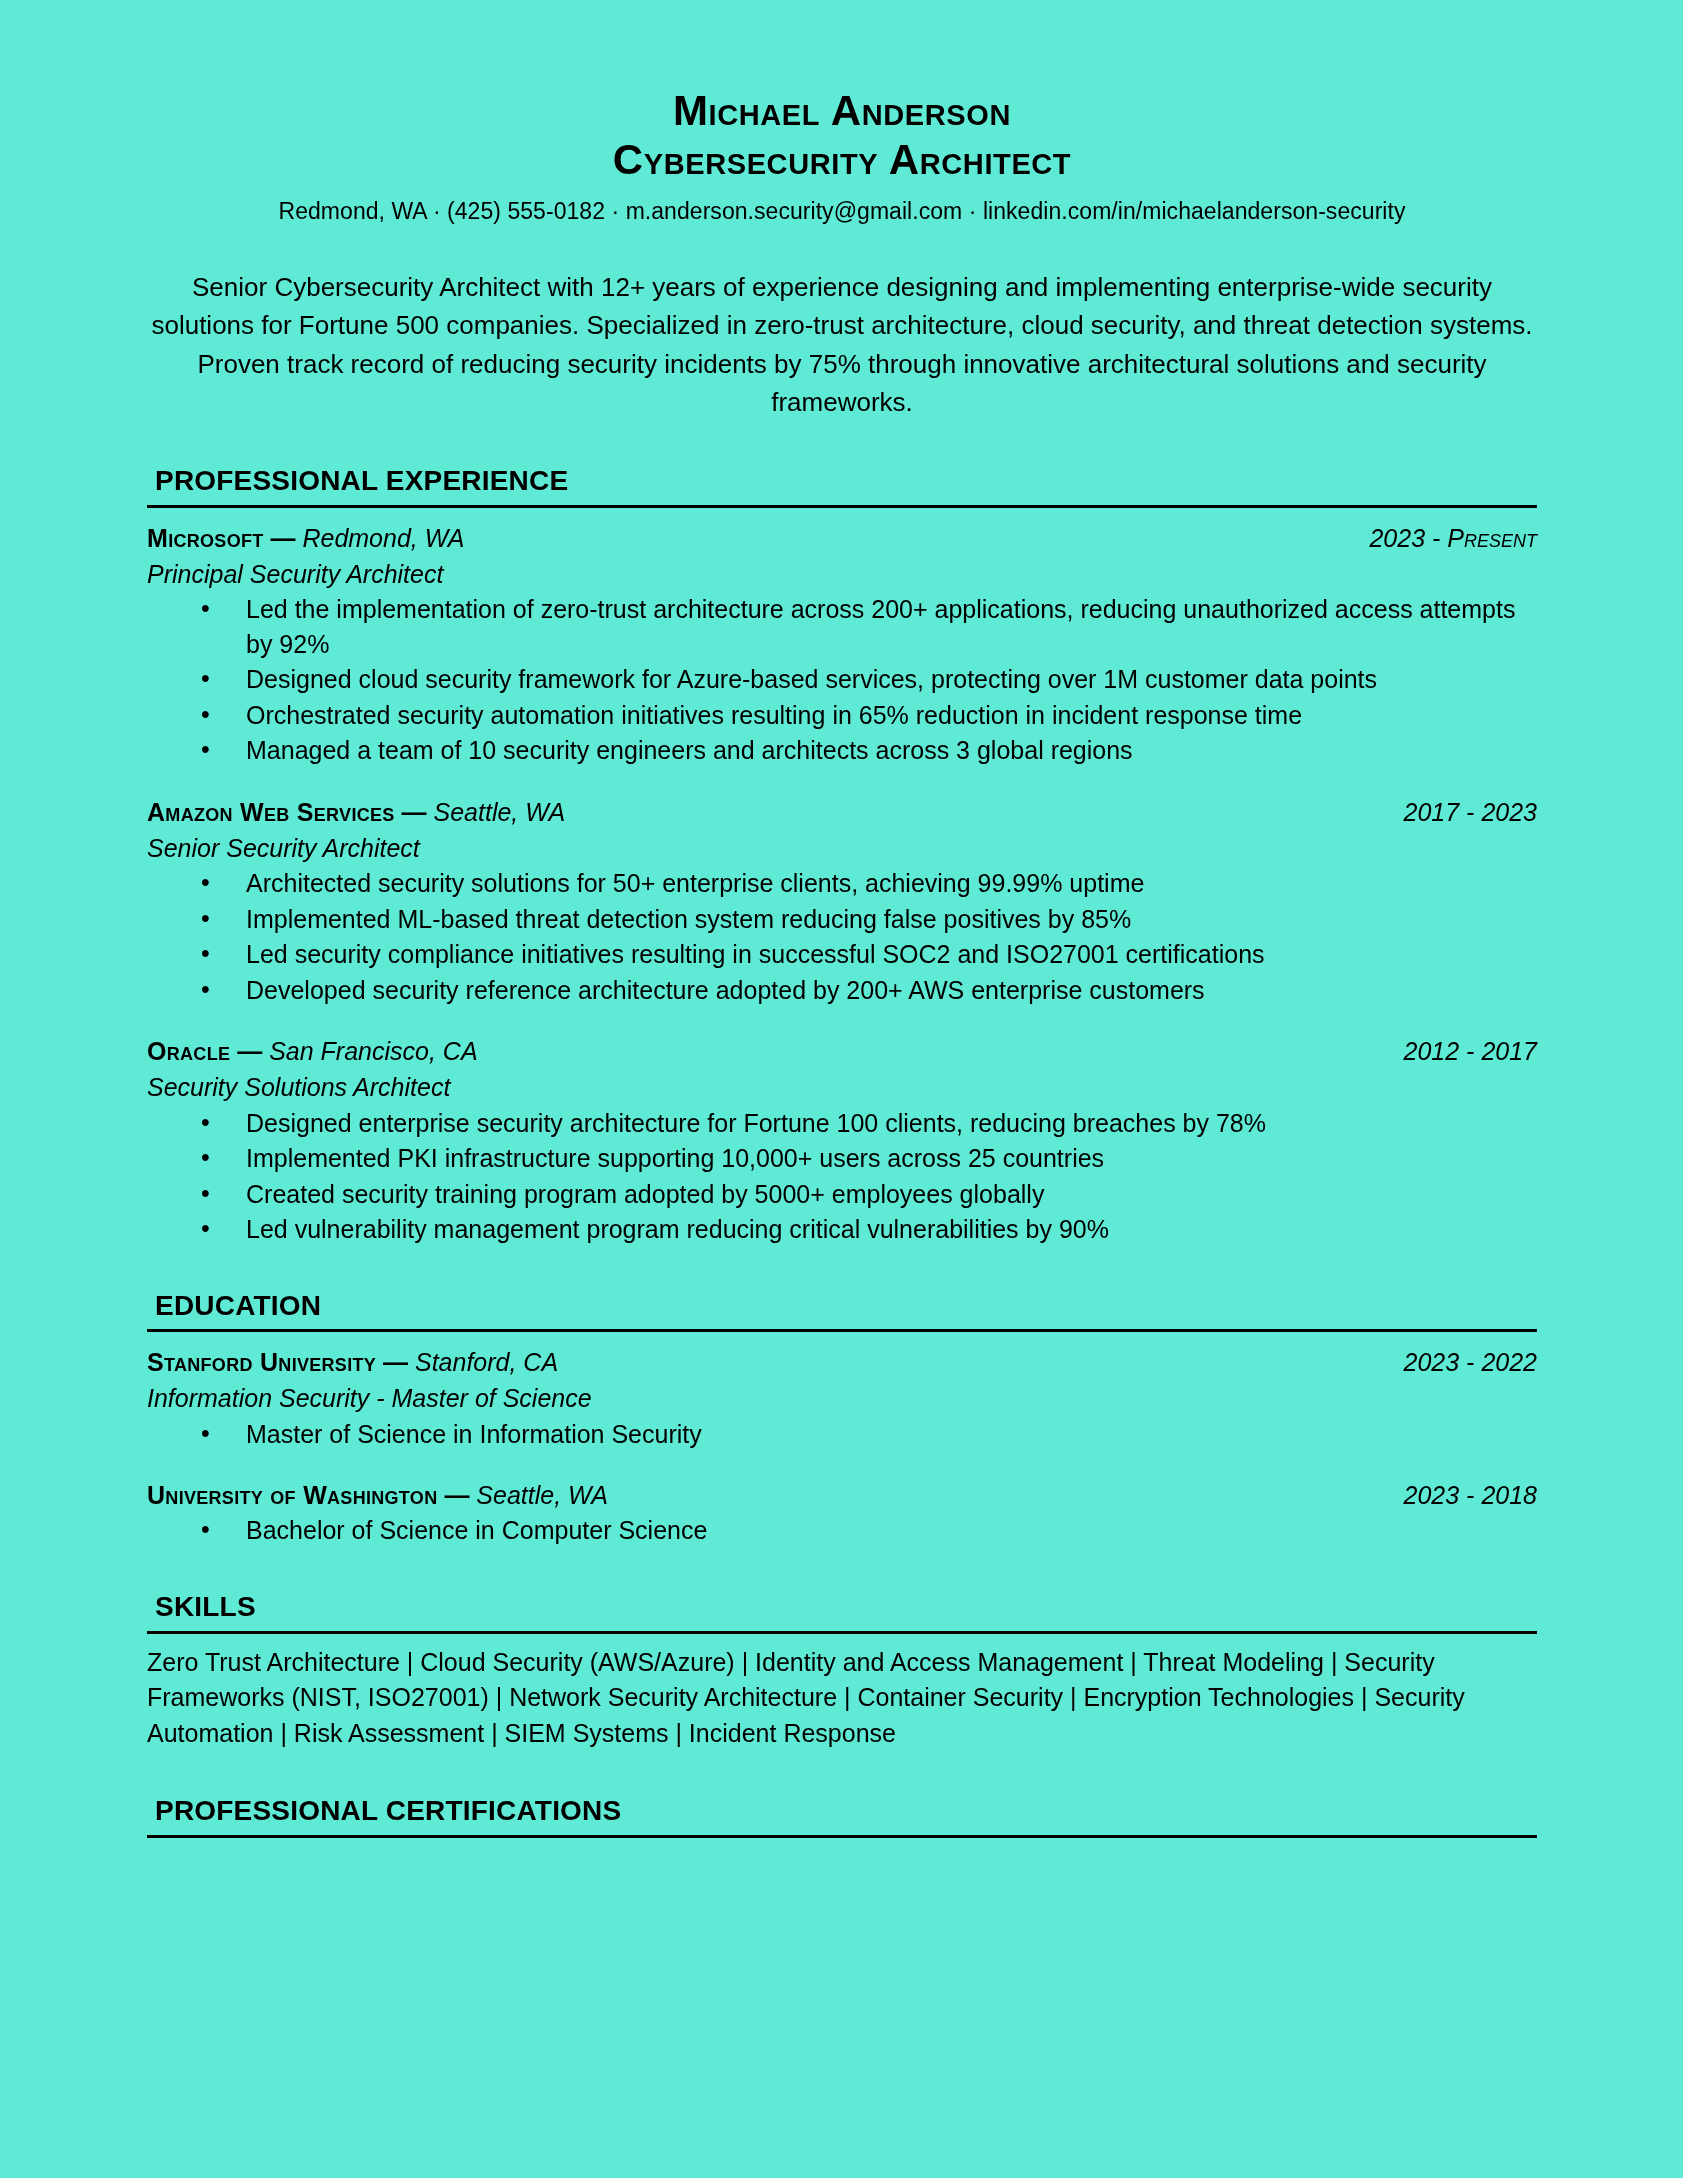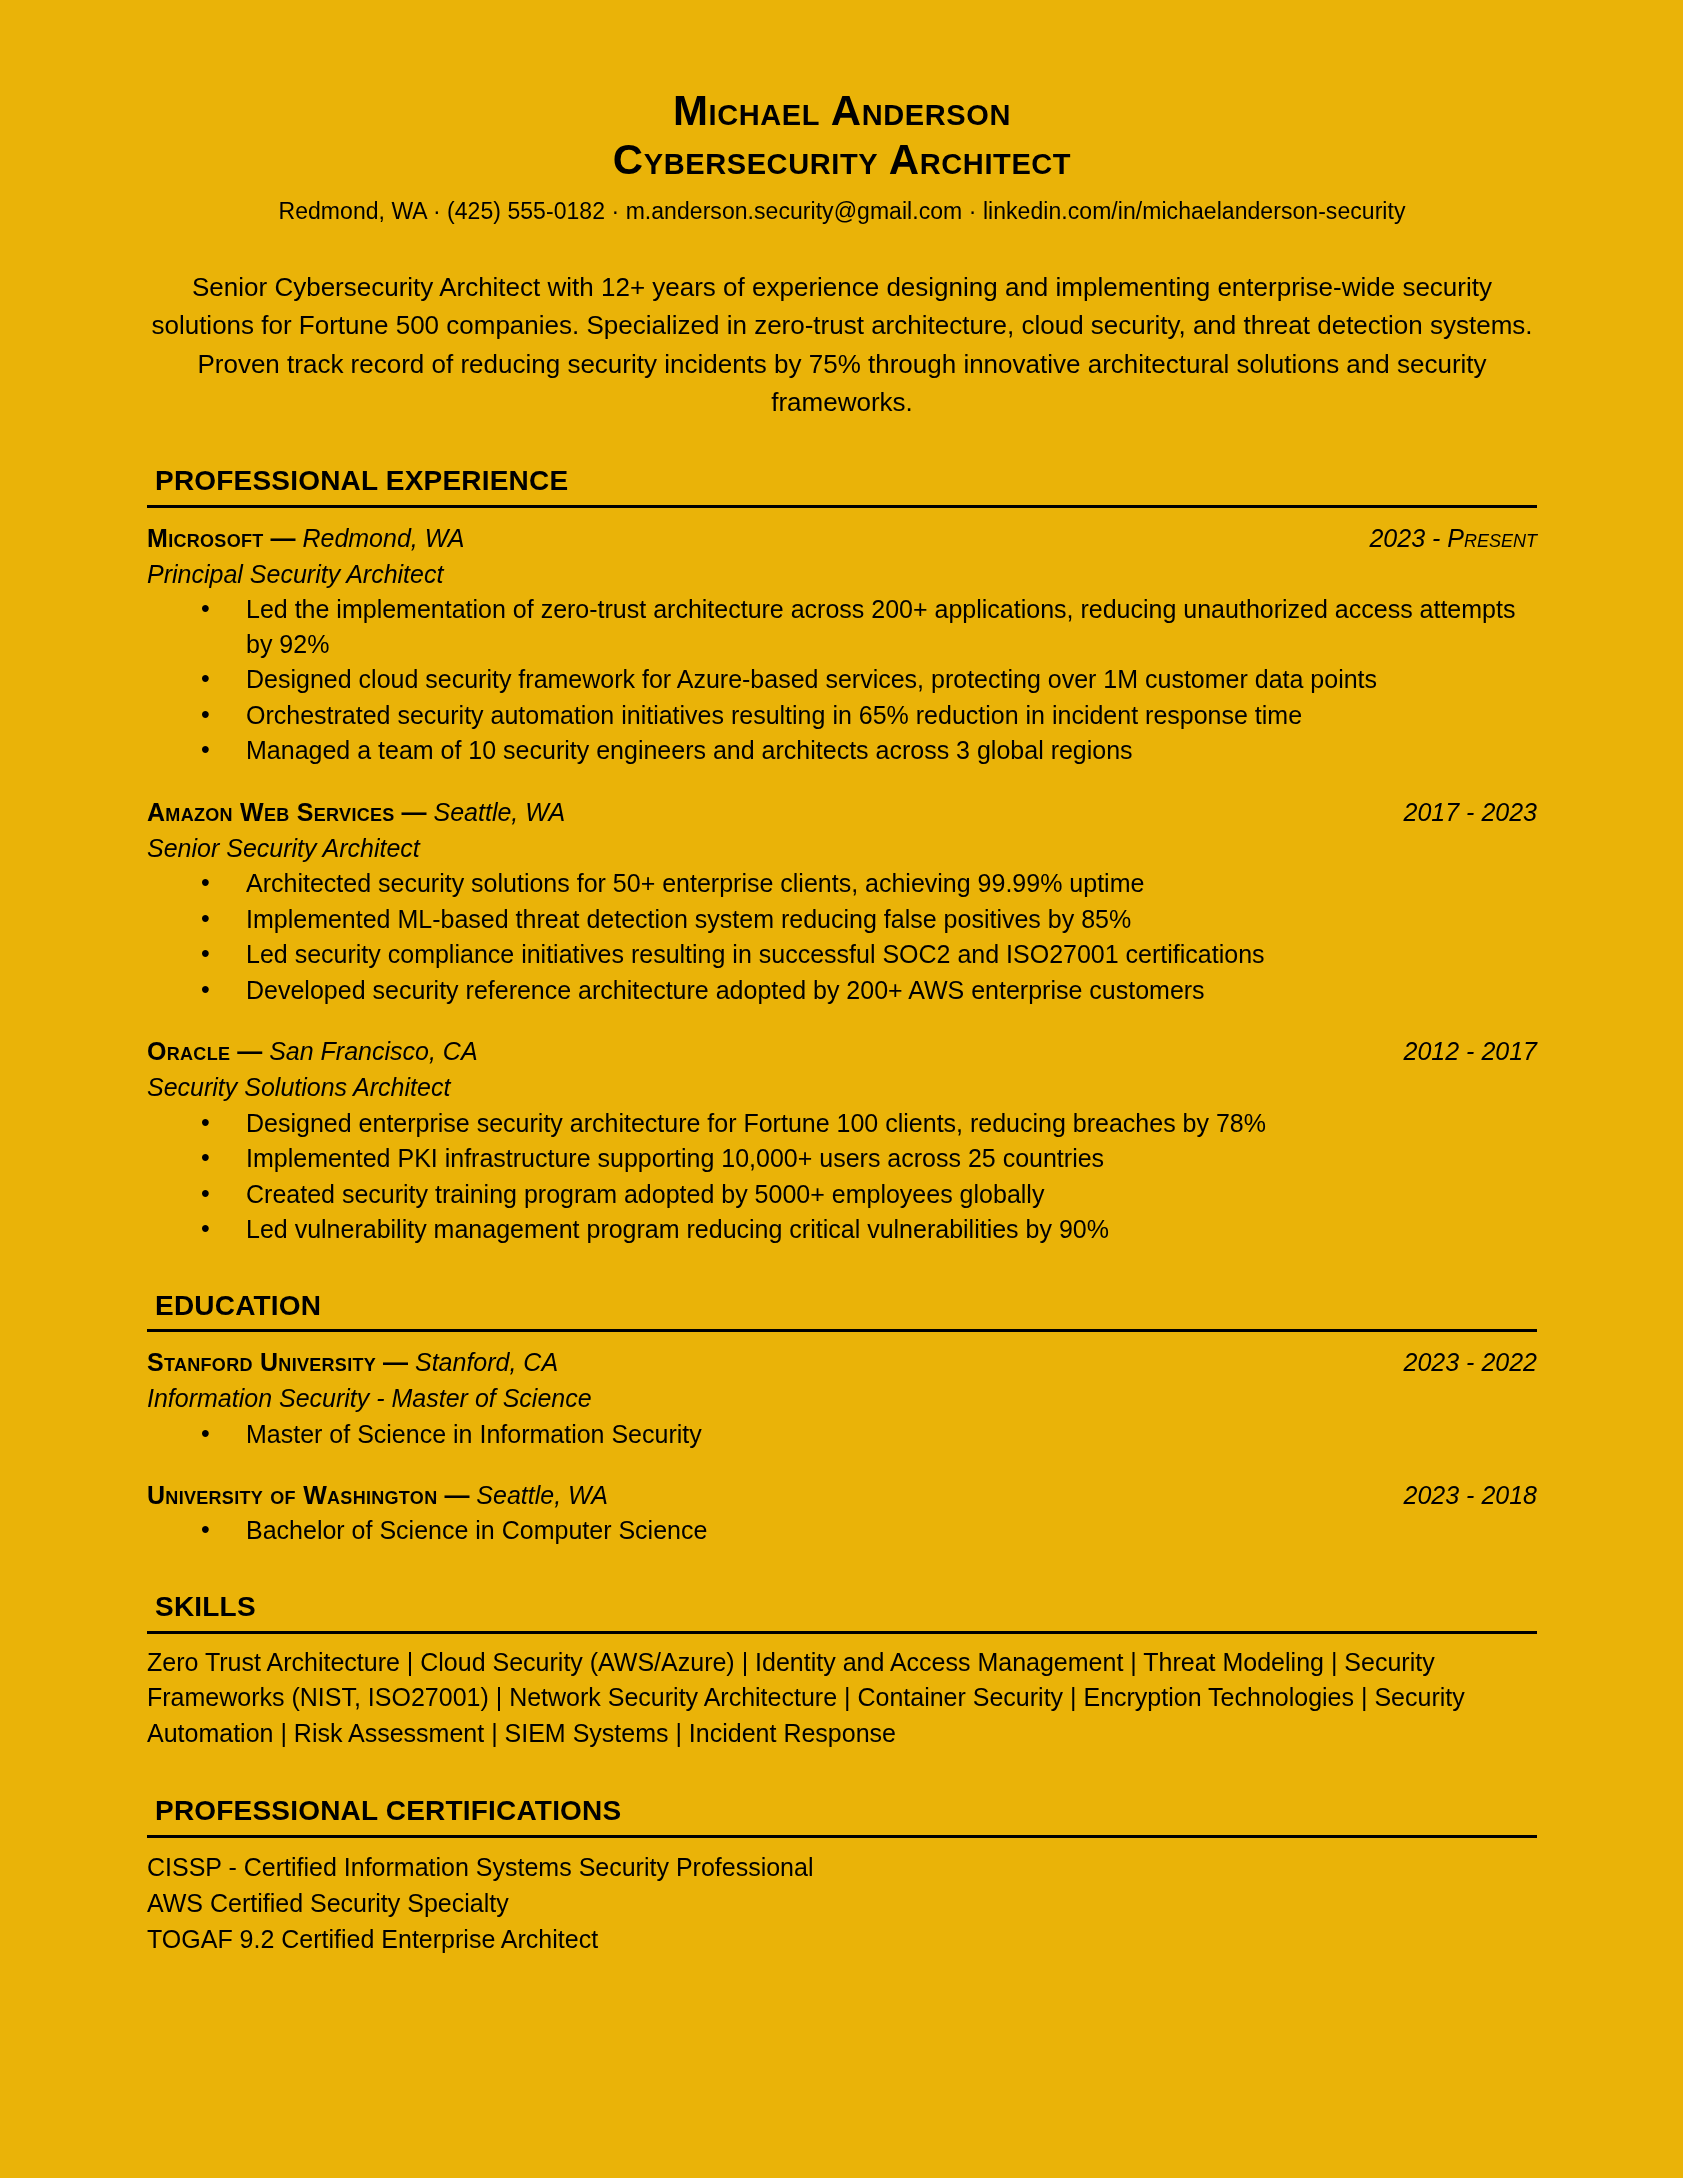--- a/index.html
+++ b/index.html
@@ -12,21 +12,21 @@
     height: 2178px;
     font-family: "Liberation Sans", sans-serif;
     color: #000000;
     -webkit-font-smoothing: antialiased;
   }
 
   .page {
     position: relative;
     width: 1683px;
     height: 2178px;
-    background: #eab308;
+    background: #5eead4;
     box-sizing: border-box;
     padding: 0;
   }
 
   .content {
     position: absolute;
     left: 147px;
     top: 0;
     width: 1390px;
   }
@@ -276,22 +276,17 @@
 
     <div class="section">
       <div class="section-title">SKILLS</div>
       <hr class="section-rule">
       <div class="block-text">Zero Trust Architecture | Cloud Security (AWS/Azure) | Identity and Access Management | Threat Modeling | Security Frameworks (NIST, ISO27001) | Network Security Architecture | Container Security | Encryption Technologies | Security Automation | Risk Assessment | SIEM Systems | Incident Response</div>
     </div>
 
     <div class="section">
       <div class="section-title">PROFESSIONAL CERTIFICATIONS</div>
       <hr class="section-rule">
-      <div class="cert-list">
-        <div class="cert-line">CISSP - Certified Information Systems Security Professional</div>
-        <div class="cert-line">AWS Certified Security Specialty</div>
-        <div class="cert-line">TOGAF 9.2 Certified Enterprise Architect</div>
-      </div>
     </div>
 
   </div>
 </div>
 
 
 </body></html>

